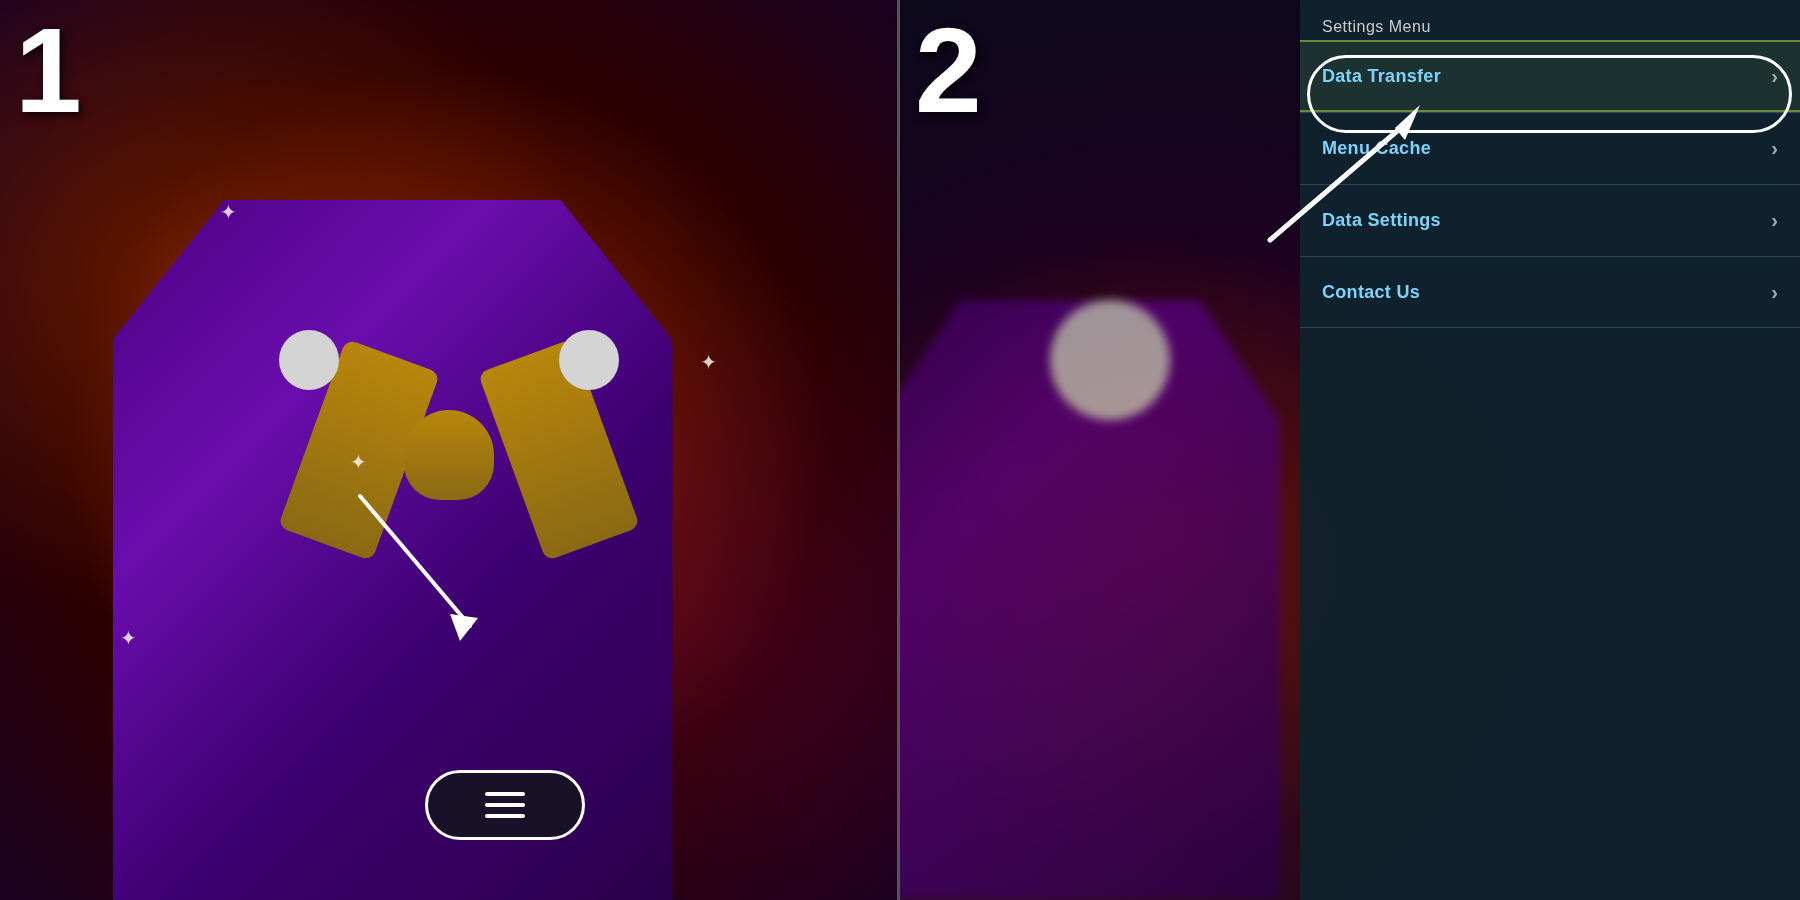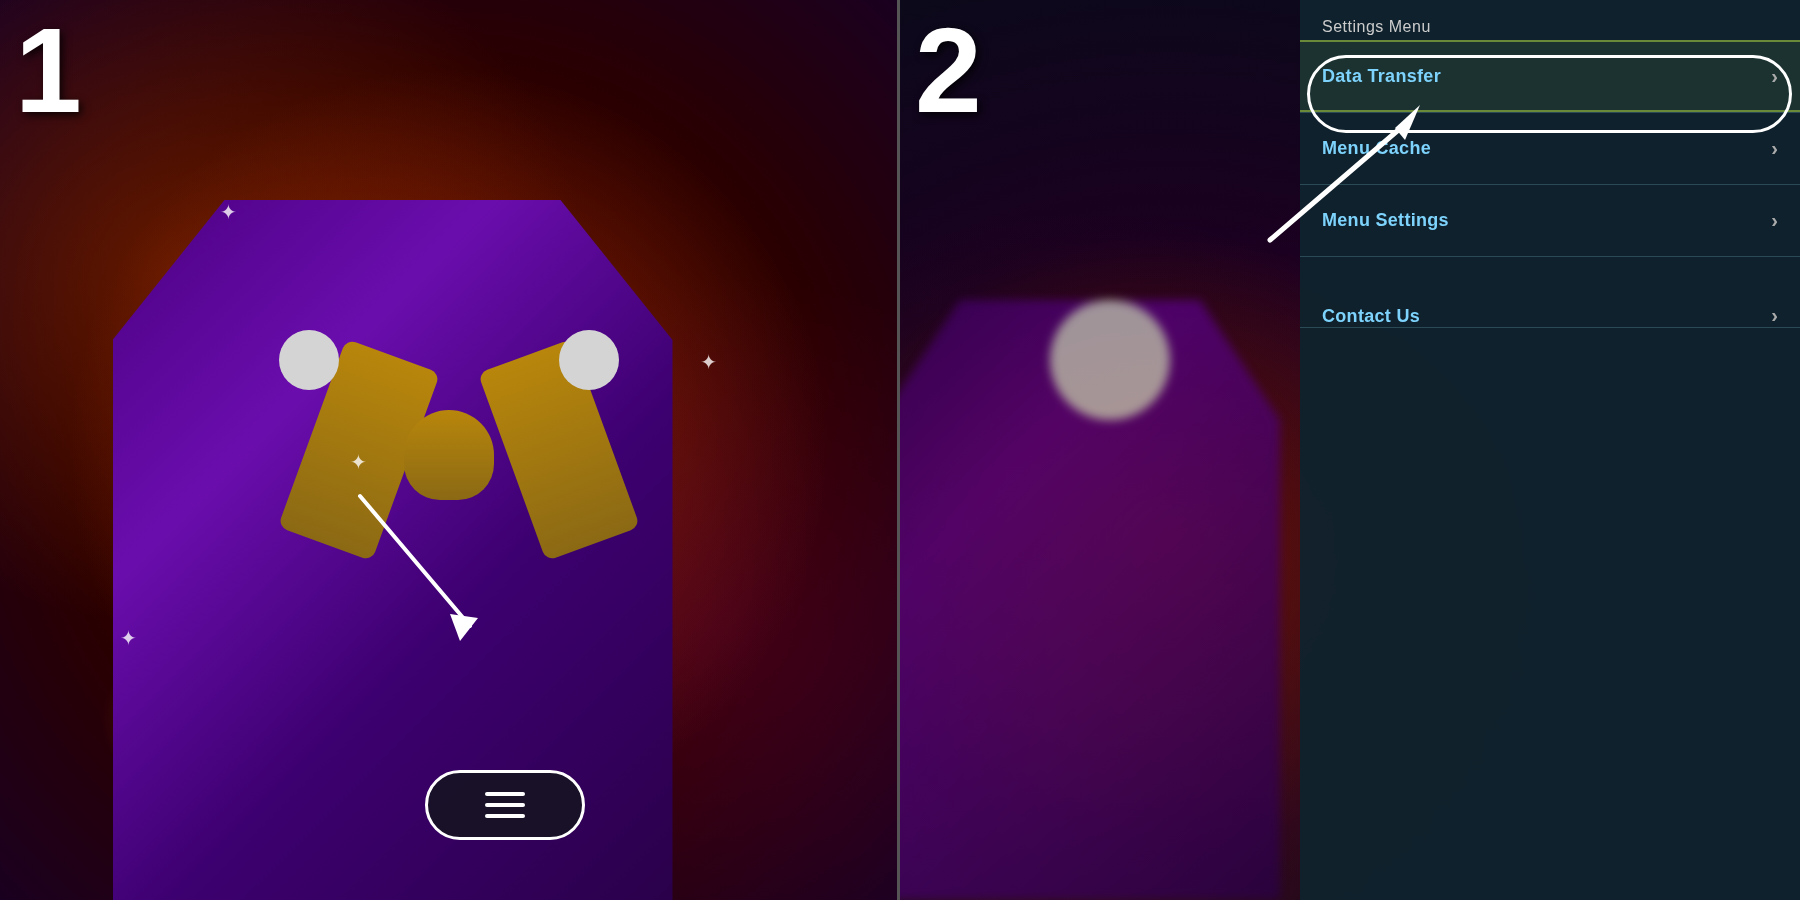--- a/index.html
+++ b/index.html
@@ -284,21 +284,20 @@
       justify-content: space-between;
       padding: 0 22px;
       height: 72px;
       border-top: 1px solid #2a4a55;
       cursor: pointer;
       position: relative;
     }
 
     .settings-item:last-child {
       border-bottom: 1px solid #2a4a55;
-      align-items: flex-end;
     }
 
     .settings-item.highlighted {
       background: rgba(60, 90, 60, 0.3);
       border-top: 2px solid #6a8a3a;
       border-bottom: 2px solid #6a8a3a;
     }
 
     .settings-item-text {
       color: #7dd3fc;
@@ -436,21 +435,21 @@
       <span class="settings-item-text">Data Transfer</span>
       <span class="settings-chevron">›</span>
     </div>
 
     <div class="settings-item">
       <span class="settings-item-text">Menu Cache</span>
       <span class="settings-chevron">›</span>
     </div>
 
     <div class="settings-item">
-      <span class="settings-item-text">Menu Settings</span>
+      <span class="settings-item-text">Data Settings</span>
       <span class="settings-chevron">›</span>
     </div>
 
     <div class="settings-item">
       <span class="settings-item-text">Contact Us</span>
       <span class="settings-chevron">›</span>
     </div>
   </div>
 
   <div class="oval-highlight"></div>

